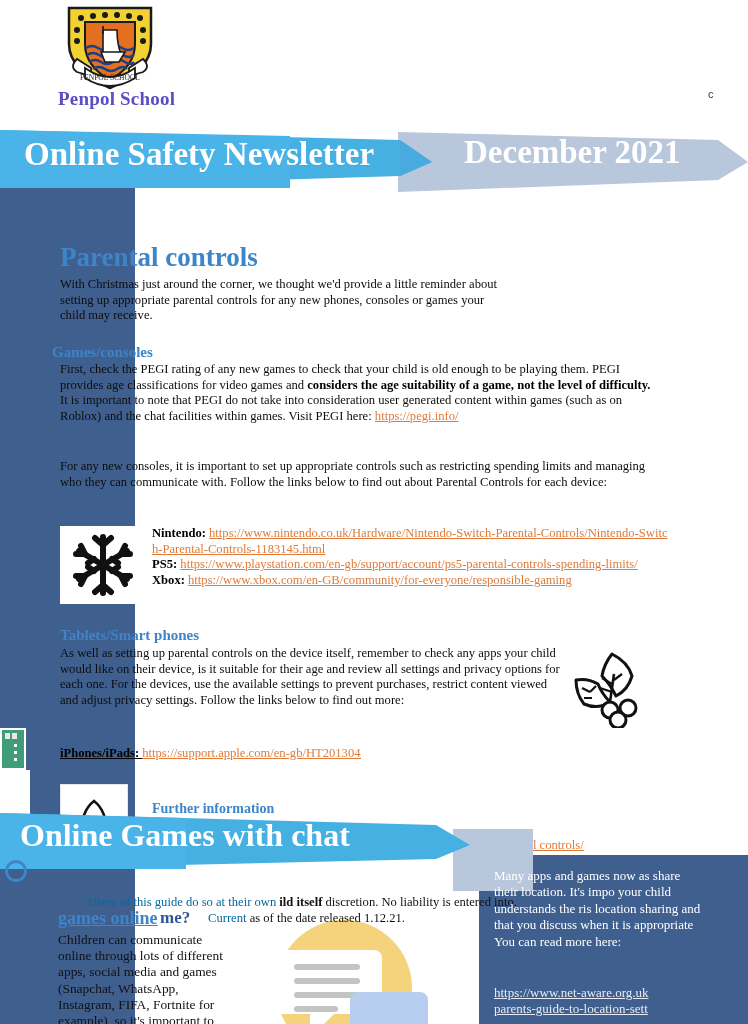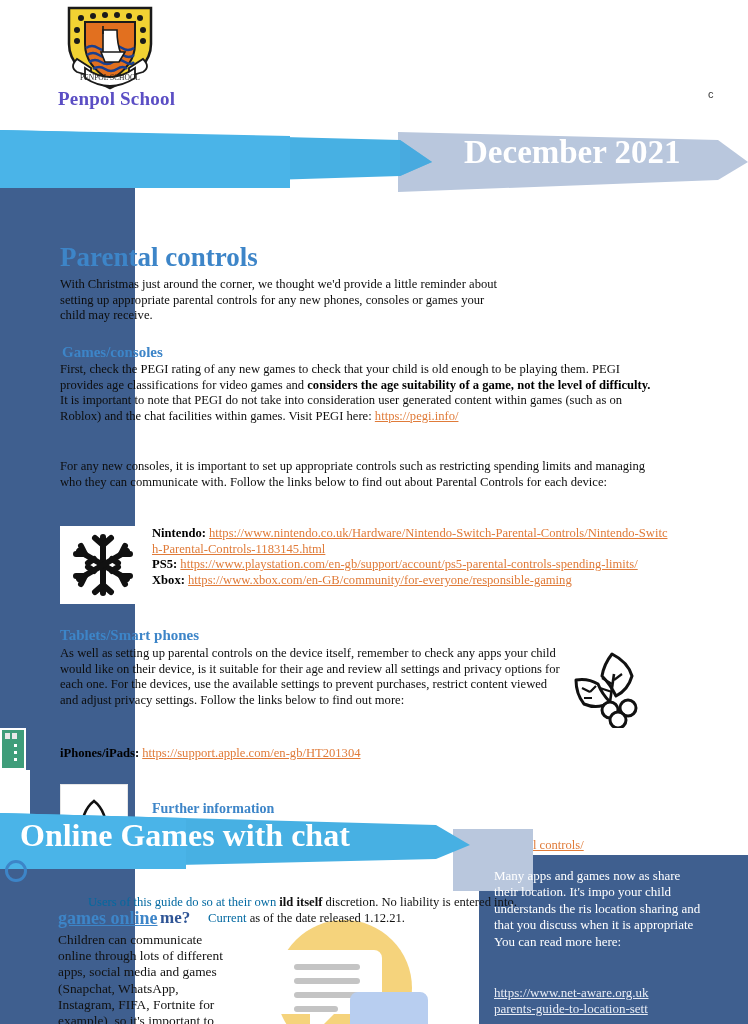--- a/index.html
+++ b/index.html
@@ -121,21 +121,21 @@
 
   <div class="school-name">Penpol School</div>
   <div class="stray-char">c</div>
 
   <div class="content">
 
     <div class="h-blue h1-blue" style="position:absolute; left:60px; top:242px;">Parental controls</div>
 
     <p class="body" style="position:absolute; left:60px; top:277px; width:452px;">With Christmas just around the corner, we thought we'd provide a little reminder about setting up appropriate parental controls for any new phones, consoles or games your child may receive.</p>
 
-    <div class="h-blue h2-blue" style="position:absolute; left:62px; top:344px;">Games/consoles</div>
+    <div class="h-blue h2-blue" style="position:absolute; left:52px; top:344px;">Games/consoles</div>
 
     <p class="body" style="position:absolute; left:60px; top:362px; width:600px;"><span>First, check the PEGI rating of any new games to check that your child is old enough to be playing them.  PEGI provides age classifications for video games and </span><b class="lbl">considers the age suitability of a game, not the level of difficulty.</b><span>  It is important to note that PEGI do not take into consideration user generated content within games (such as on Roblox) and the chat facilities within games.  Visit PEGI here: </span><a class="link" href="#">https://pegi.info/</a></p>
 
     <p class="body" style="position:absolute; left:60px; top:459px; width:586px;">For any new consoles, it is important to set up appropriate controls such as restricting spending limits and managing who they can communicate with.  Follow the links below to find out about Parental Controls for each device:</p>
 
     <div class="icon-box" style="left:60px; top:526px; width:85px; height:78px; z-index:4;">
       <svg width="64" height="64" viewBox="0 0 64 64">
         <g stroke="#111" stroke-width="6" stroke-linecap="round" fill="none">
           <line x1="32" y1="4" x2="32" y2="60"></line>
           <line x1="8" y1="18" x2="56" y2="46"></line>
@@ -171,21 +171,21 @@
           <path d="M24 44 L16 40 M26 50 L18 50 M24 44 L30 38" stroke-width="2.2"></path>
         </g>
         <g fill="#ffffff" stroke="#111" stroke-width="3">
           <circle cx="44" cy="62" r="8"></circle>
           <circle cx="62" cy="60" r="8"></circle>
           <circle cx="52" cy="72" r="8"></circle>
         </g>
       </svg>
     </div>
 
-    <div style="position:absolute; left:60px; top:746px; width:520px;">
+    <div style="position:absolute; left:60px; top:746px; width:520px;text-decoration:underline;">
       <p class="body"><b class="lbl">iPhones/iPads:</b>
          <a class="link" href="#">https://support.apple.com/en-gb/HT201304</a></p>
     </div>
 
     <div class="icon-box" style="left:60px; top:784px; width:68px; height:82px; z-index:4; border:1px solid #e6e6e6;">
       <svg width="44" height="60" viewBox="0 0 44 60">
         <path d="M22 6 Q9 16 9 40 L35 40 Q35 16 22 6 Z" fill="none" stroke="#111" stroke-width="2.6"></path>
       </svg>
     </div>
 
@@ -236,20 +236,21 @@
   <div style="position:absolute; left:5px; top:860px; width:22px; height:22px; border-radius:50%; border:3px solid #3d85c8; z-index:6;"></div>
 
   <div class="banner-layer" id="banner-top">
 
     <svg class="banner-shape" viewBox="0 0 748 72" preserveAspectRatio="none">
       <polygon points="398,6 718,14 748,36 718,54 398,66" fill="#b9c7dd"></polygon>
       <polygon points="0,4 400,14 432,36 400,50 0,62" fill="#47b0e3"></polygon>
       <polygon points="400,14 432,36 400,50" fill="#49a9dd" opacity="0.8"></polygon>
       <polygon points="0,4 290,10 290,62 0,62" fill="#4ab4e8"></polygon>
     </svg>
+    <div class="banner-text" style="left:24px; top:10px; font-size:33px; text-shadow:0 1px 0 rgba(0,0,0,.04);">Online Safety Newsletter</div>
     <div class="banner-text" style="left:464px; top:8px; font-size:33px;">December 2021</div>
   </div>
 
   <div class="banner-layer" id="banner-bottom">
     <svg class="banner-shape" viewBox="0 0 748 72" preserveAspectRatio="none">
       <polygon points="0,8 436,20 470,40 436,54 0,64" fill="#47b0e3"></polygon>
       <polygon points="0,8 186,13 186,64 0,64" fill="#4ab4e8"></polygon>
     </svg>
     <div class="banner-text" style="left:20px; top:12px; font-size:32px;">Online Games with chat</div>
   </div>

